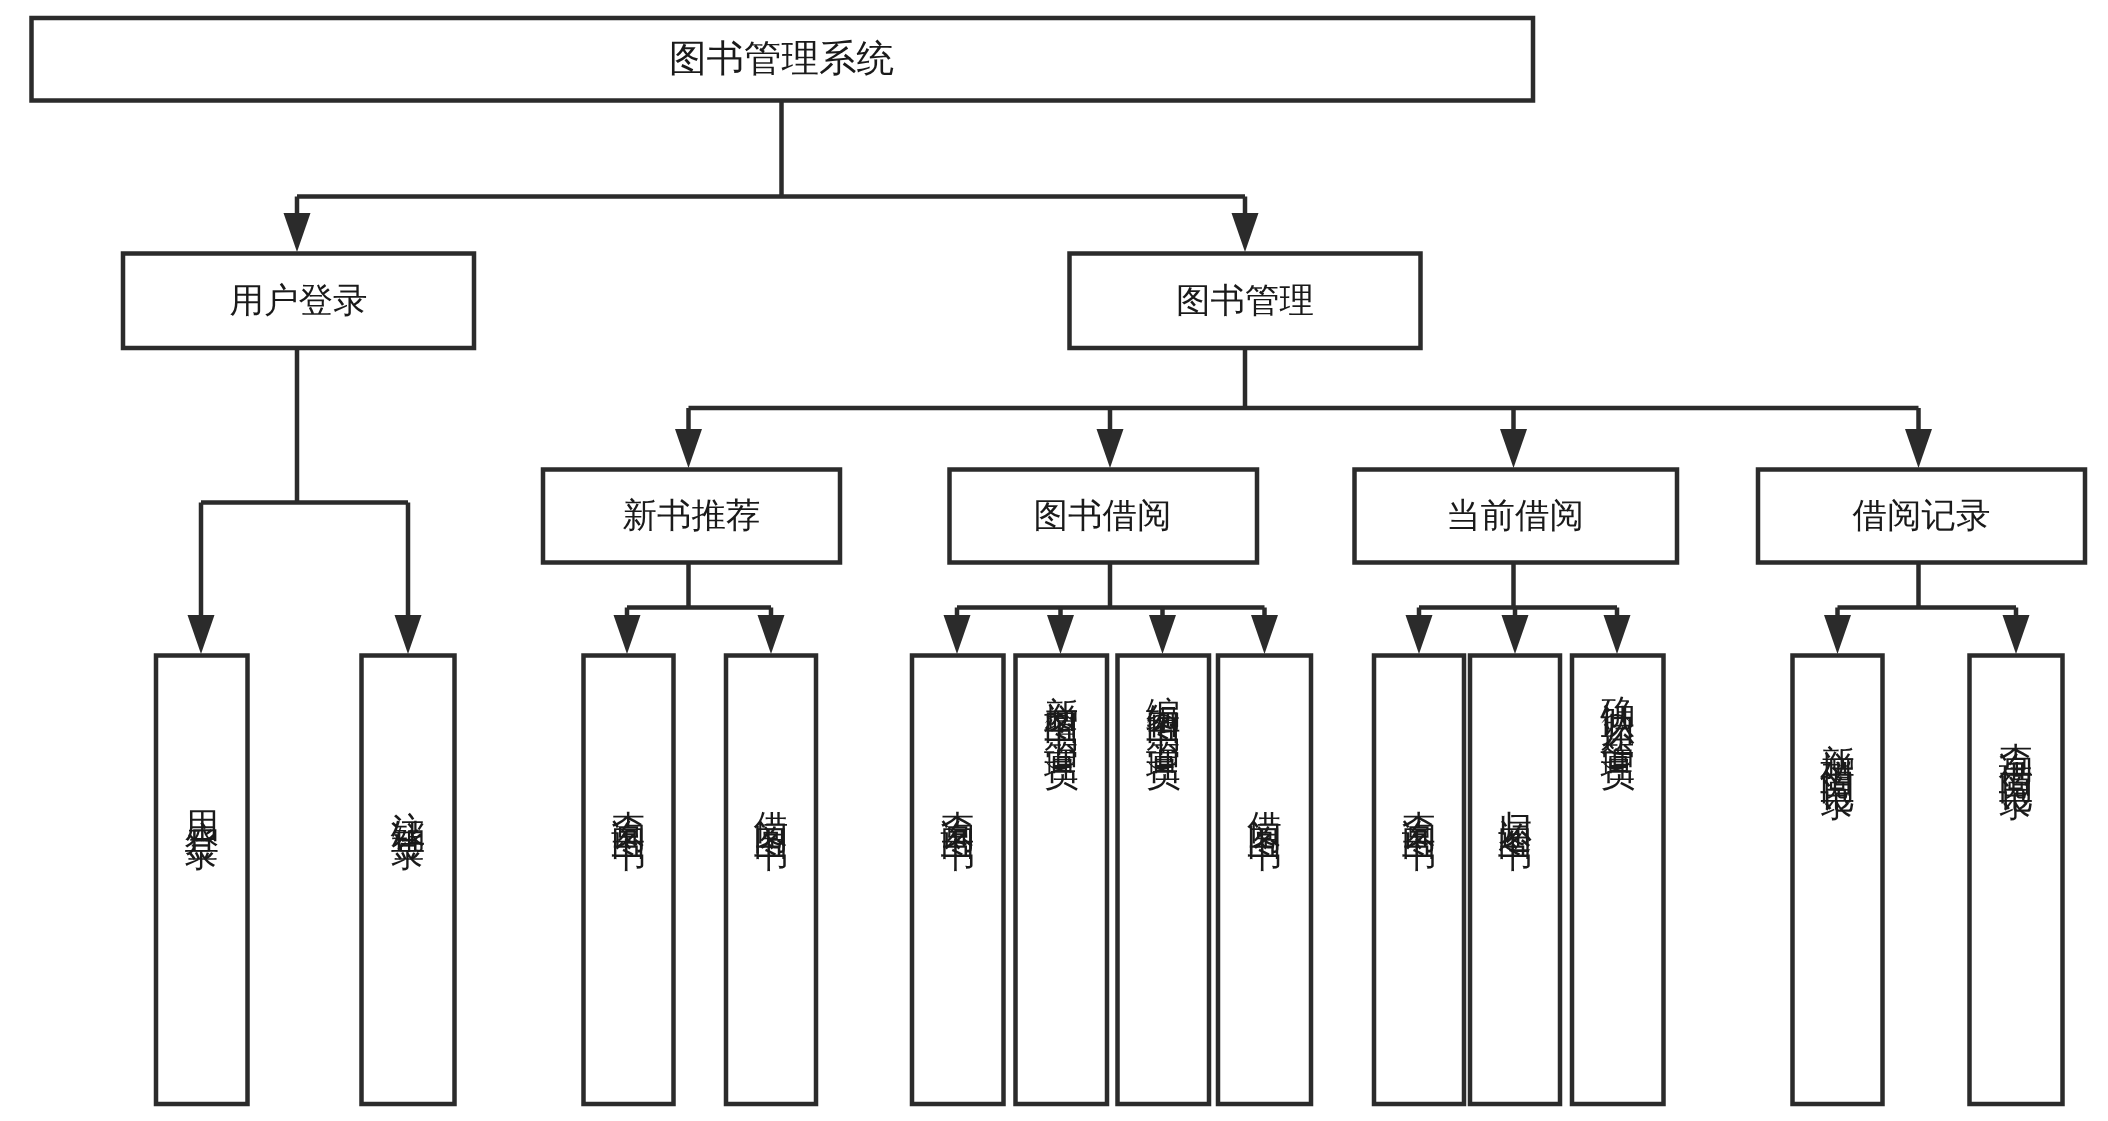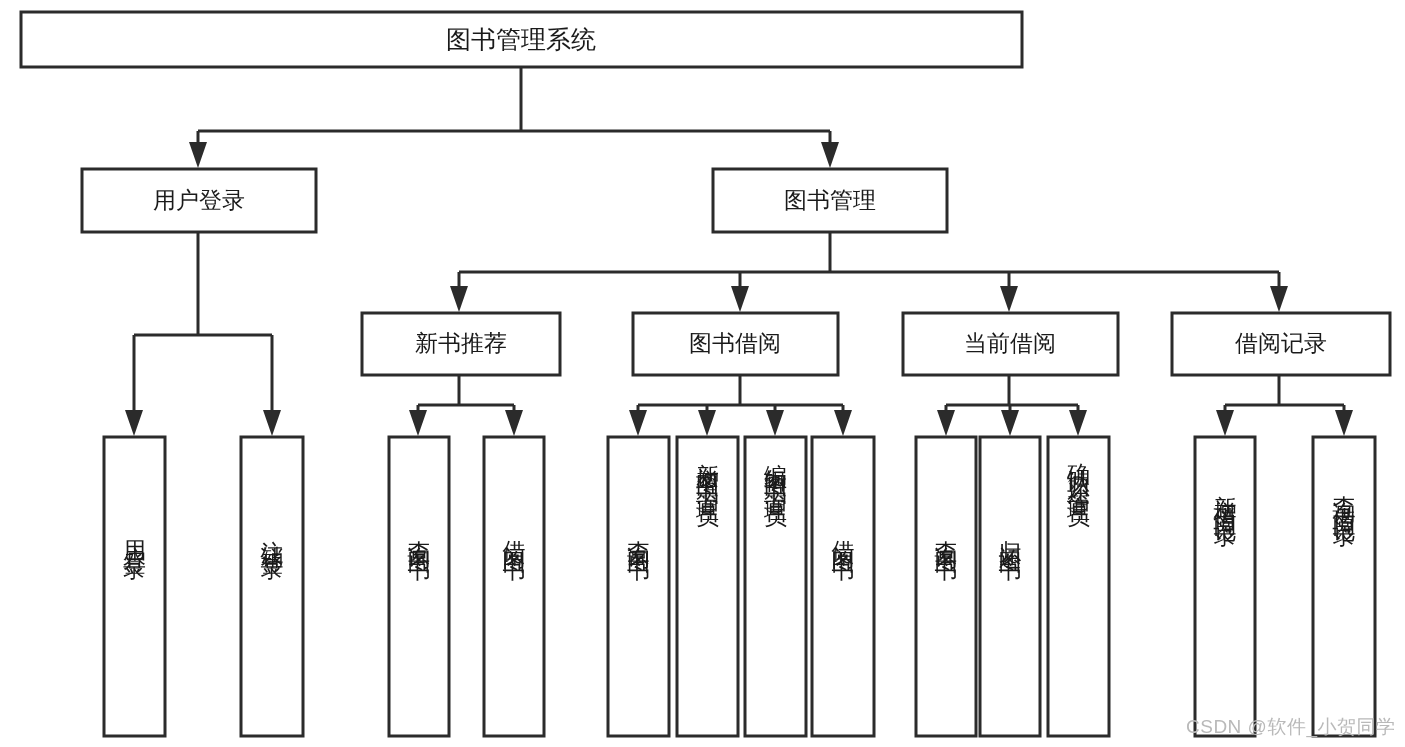--- a/index.html
+++ b/index.html
@@ -268,15 +268,14 @@
   </div>
 
   <div class="vlabel-wrap" style="left:1195px; top:437px; width:60px; height:299px;">
     <span class="vlabel-text" style="margin-top:40px;">新增借阅记录</span>
   </div>
 
   <div class="vlabel-wrap" style="left:1313px; top:437px; width:62px; height:299px;">
     <span class="vlabel-text" style="margin-top:40px;">查询借阅记录</span>
   </div>
 
-  <div class="watermark">CSDN @软件_小贺同学</div>
 
 </div>
 
 </body></html>

